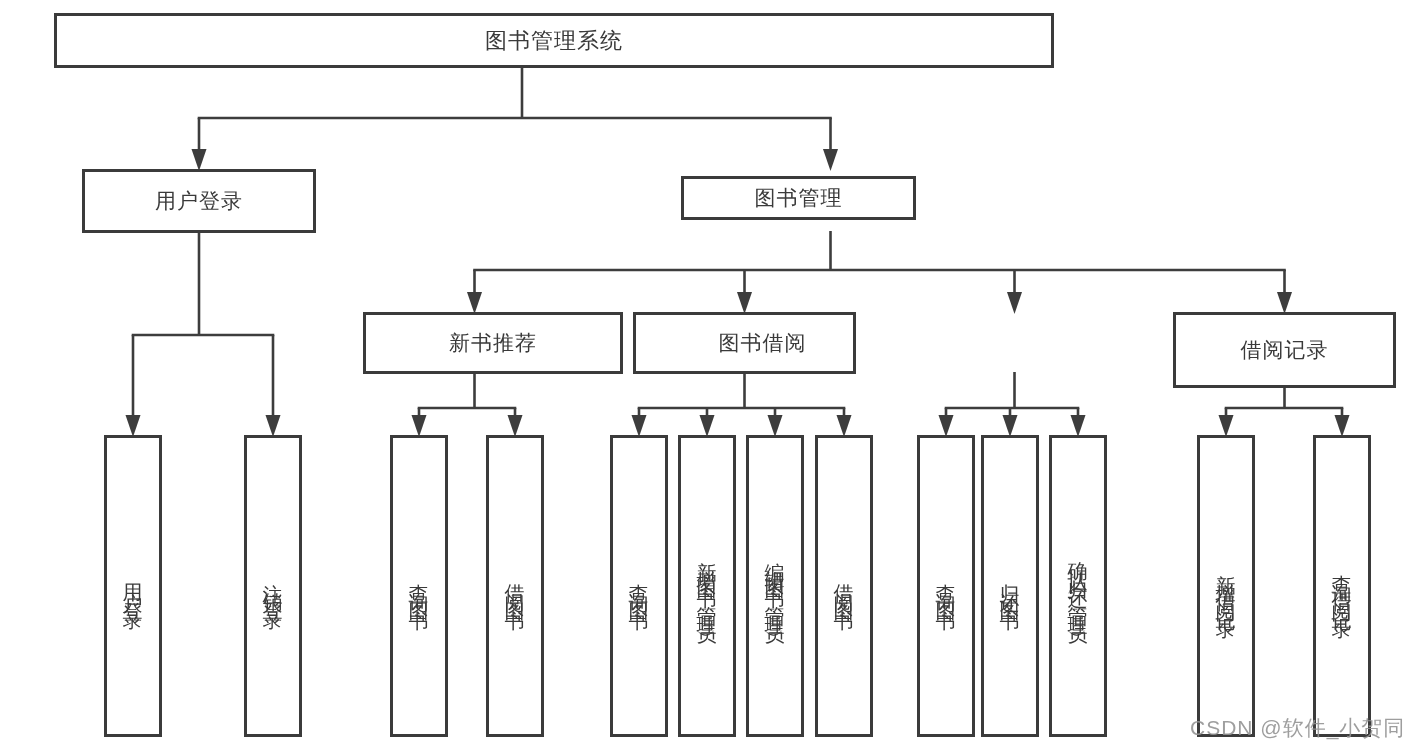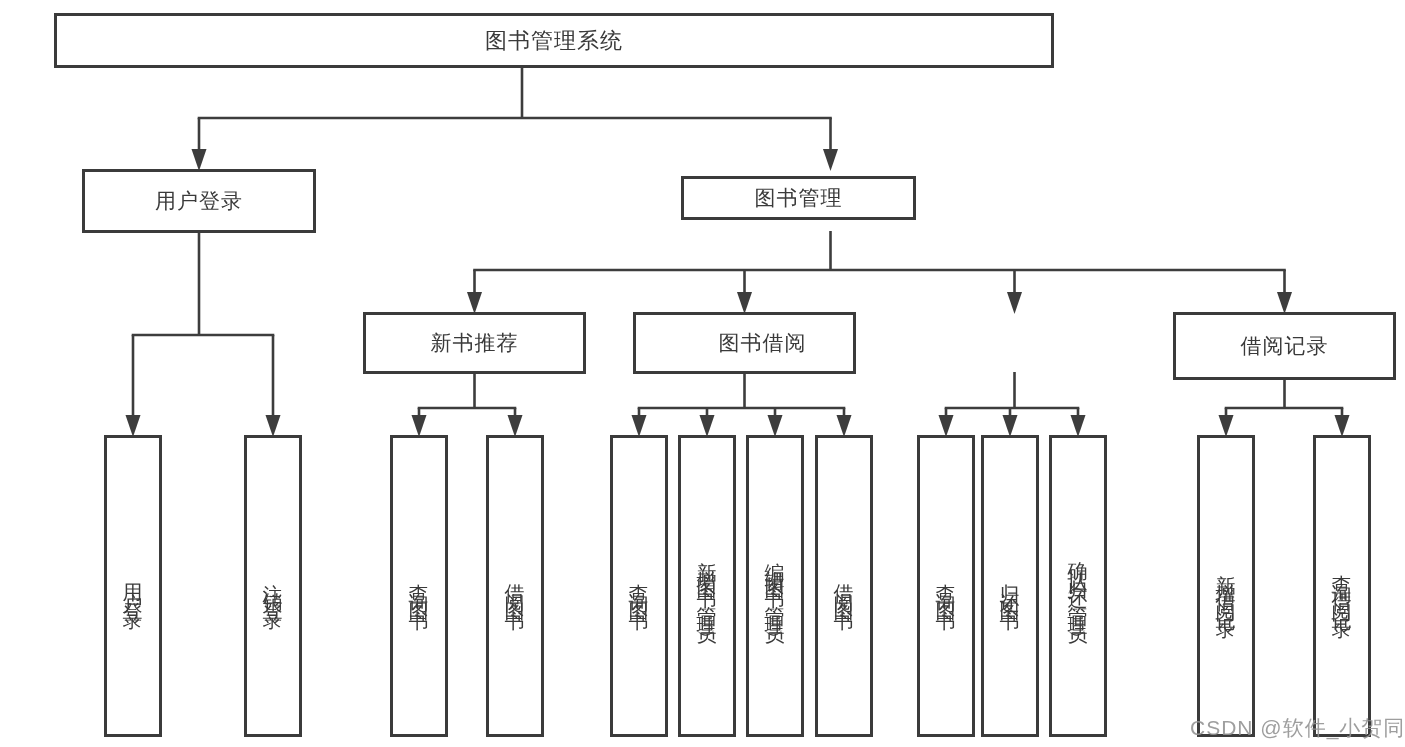--- a/index.html
+++ b/index.html
@@ -104,27 +104,27 @@
     <span>图书管理系统</span>
   </div>
 
   <div class="box" style="left:82px;top:169px;width:234px;height:64px;">
     <span>用户登录</span>
   </div>
   <div class="box" style="left:681px;top:169px;width:235px;height:44px;margin-top:7px;">
     <span>图书管理</span>
   </div>
 
-  <div class="box" style="left:363px;top:312px;width:223px;height:62px;">
+  <div class="box" style="left:363px;top:312px;width:260px;height:62px;">
     <span>新书推荐</span>
   </div>
   <div class="box" style="left:633px;top:312px;width:223px;height:62px;padding-left:36px;">
     <span>图书借阅</span>
   </div>
-  <div class="box" style="left:1173px;top:312px;width:223px;height:68px;">
+  <div class="box" style="left:1173px;top:312px;width:223px;height:76px;">
     <span>借阅记录</span>
   </div>
 
   <div class="vbox" style="left:104px;top:435px;width:58px;height:302px;">
     <span>用户登录</span>
   </div>
   <div class="vbox" style="left:244px;top:435px;width:58px;height:302px;">
     <span>注销登录</span>
   </div>
 

